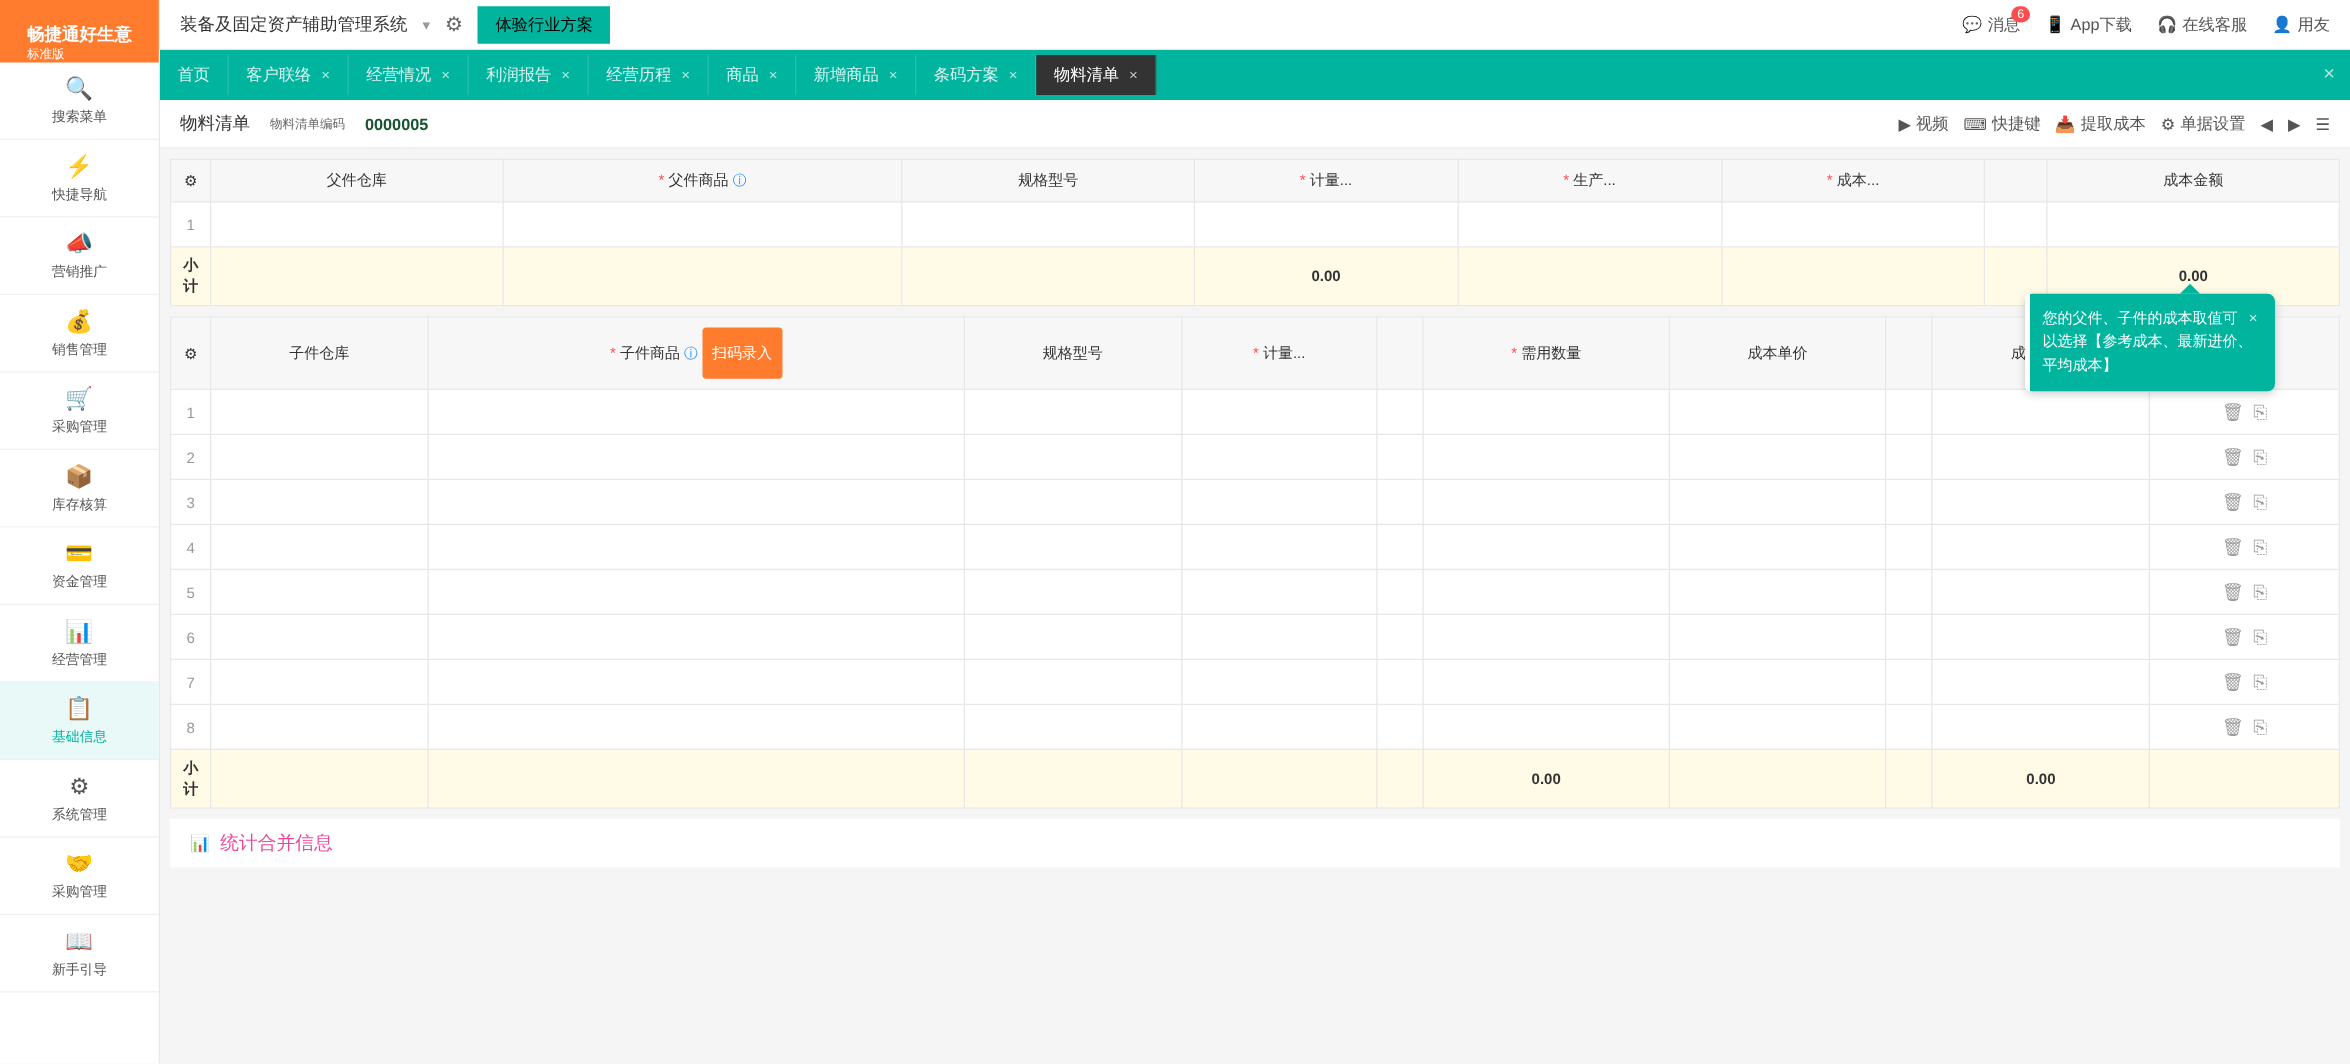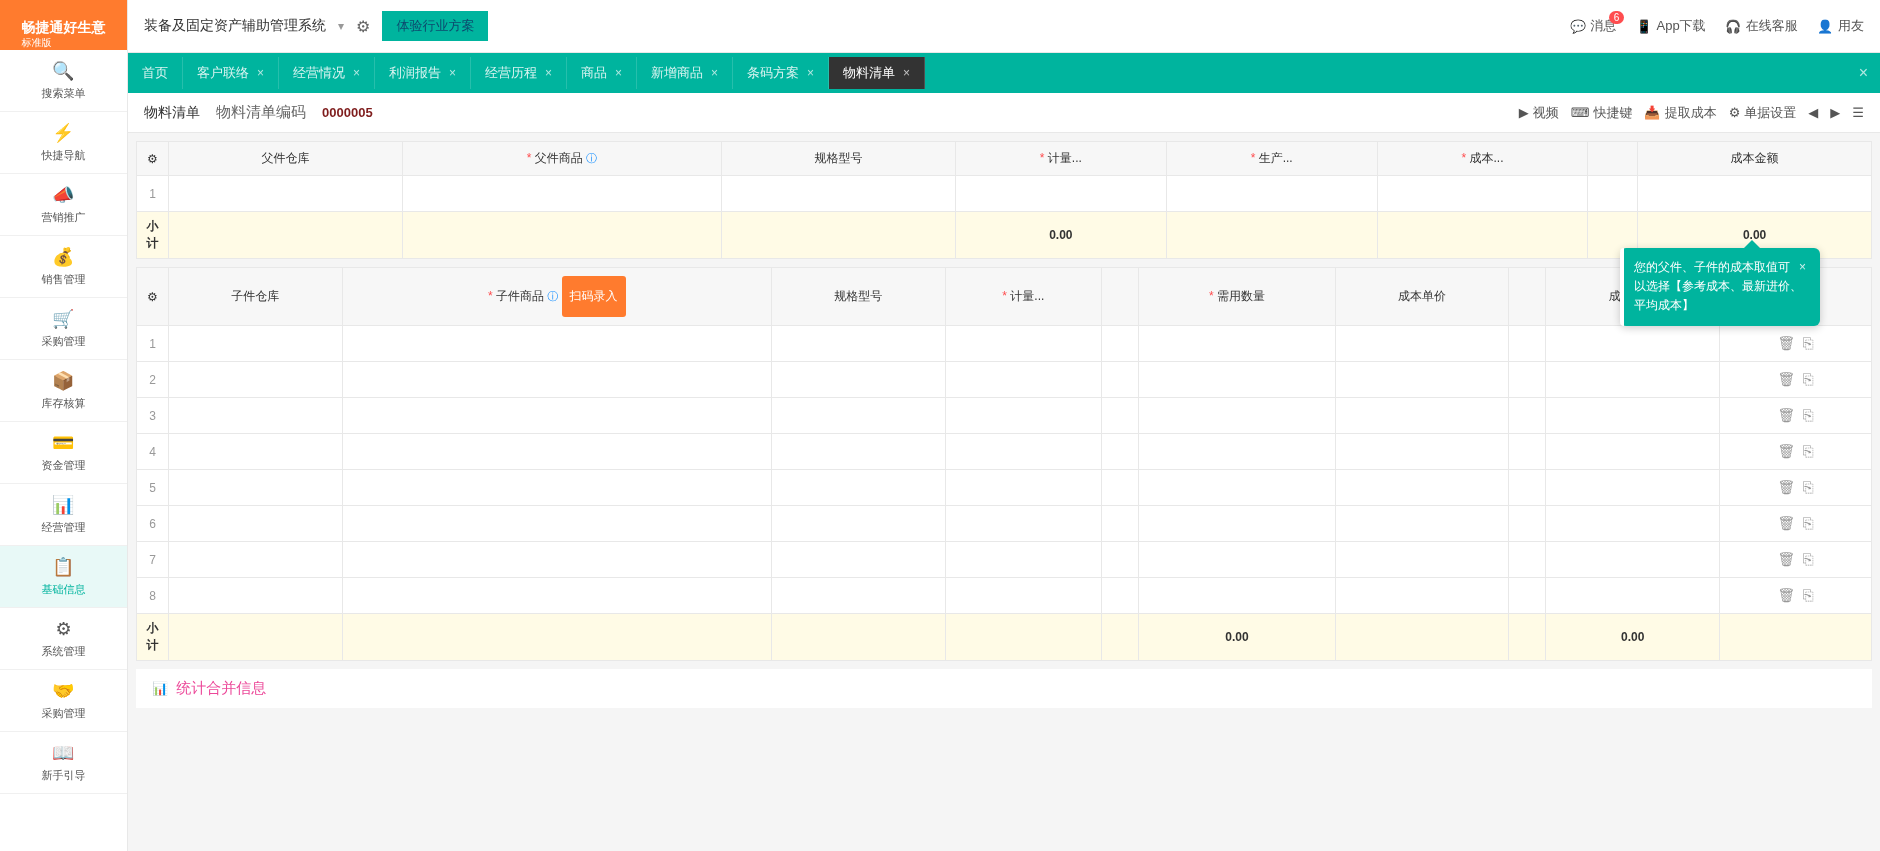--- a/index.html
+++ b/index.html
@@ -52,21 +52,21 @@
     .main {
       flex: 1;
       display: flex;
       flex-direction: column;
       overflow: hidden;
     }
 
     
     .topbar {
       background: #fff;
-      height: 53px;
+      height: 40px;
       display: flex;
       align-items: center;
       padding: 0 16px;
       border-bottom: 1px solid #e8e8e8;
       justify-content: space-between;
       flex-shrink: 0;
     }
     .topbar-left {
       display: flex;
       align-items: center;
@@ -80,21 +80,21 @@
       color: #999;
       font-size: 12px;
     }
     .topbar-gear {
       color: #666;
       font-size: 16px;
       cursor: pointer;
     }
     .topbar-btn {
       background: #00b49e;
-      color: #0c4a6e;
+      color: #000000;
       border: none;
       border-radius: 0;
       padding: 6px 14px;
       cursor: pointer;
       font-size: 13px;
     }
     .topbar-right {
       display: flex;
       align-items: center;
       gap: 20px;
@@ -435,22 +435,22 @@
 
     <div class="tooltip-box">
       <div class="tooltip-bar"></div>
       <span class="tooltip-close">×</span>
       <span>您的父件、子件的成本取值可以选择【参考成本、最新进价、平均成本】</span>
     </div>
 
     <div class="page-header">
       <div class="page-header-left">
         <span class="page-breadcrumb">物料清单</span>
-        <span style="color:#666; font-size:15px;">物料清单编码</span>
-        <span style="color:#7f1d1d; font-size:13px; font-weight:bold;">0000005</span>
+        <span style="color:#666; font-size:10px;">物料清单编码</span>
+        <span style="color:#14532d; font-size:13px; font-weight:bold;">0000005</span>
       </div>
       <div class="page-header-right">
         <div class="page-header-right-item">
           <span>▶</span>
           <span>视频</span>
         </div>
         <div class="page-header-right-item">
           <span>⌨</span>
           <span>快捷键</span>
         </div>

